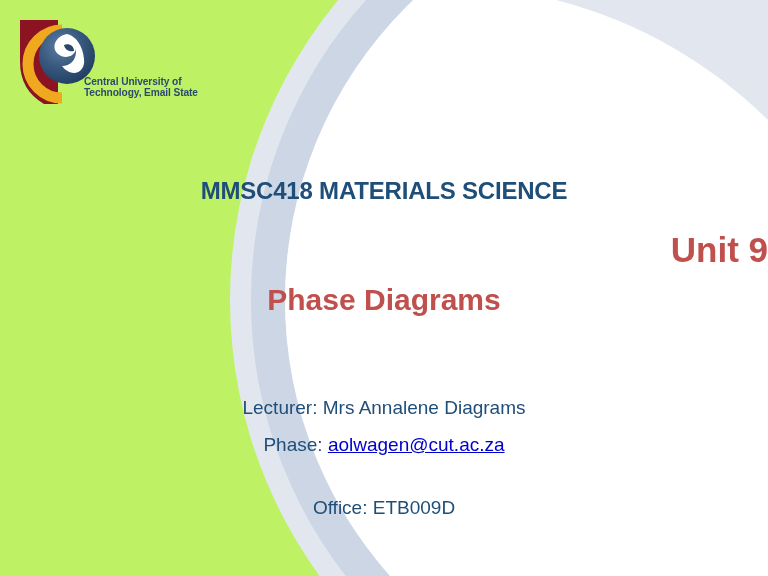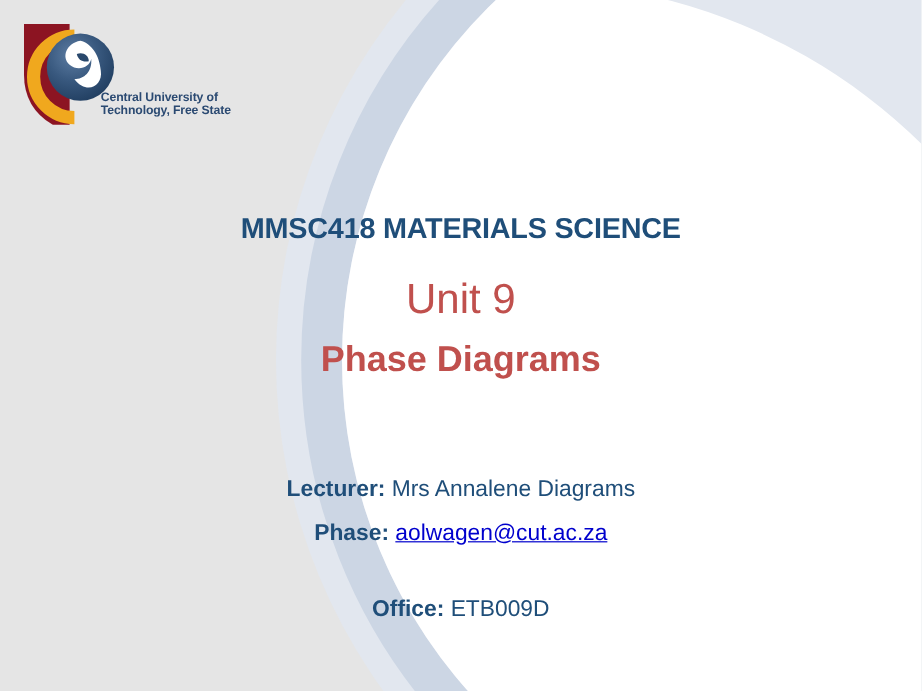--- a/index.html
+++ b/index.html
@@ -6,21 +6,21 @@
   html, body {
     margin: 0;
     padding: 0;
     background: #ffffff;
   }
   #slide {
     position: relative;
     width: 768px;
     height: 576px;
     overflow: hidden;
-    background: #e5e5e5;
+    background: #bef264;
     font-family: "Liberation Sans", sans-serif;
   }
 
   
   #bg-art {
     position: absolute;
     left: 0; top: 0;
     width: 768px; height: 576px;
     z-index: 0;
     pointer-events: none;
@@ -74,23 +74,24 @@
     color: #1f4e79;
     letter-spacing: -0.2px;
     line-height: 1.08;
   }
   .title-sub1 {
     position: absolute;
     top: 231px;
     left: 0; right: 0;
     margin: 0;
     font-size: 35px;
-    font-weight: 400;
+    font-weight: 700;
     color: #c0504d;
     line-height: 1.1;
+    text-align: right;
   }
   .title-sub2 {
     position: absolute;
     top: 283px;
     left: 0; right: 0;
     margin: 0;
     font-size: 30px;
     font-weight: 700;
     color: #c0504d;
     line-height: 1.1;
@@ -98,21 +99,21 @@
 
   .meta-line {
     position: absolute;
     left: 0; right: 0;
     margin: 0;
     font-size: 19px;
     color: #1f4e79;
     line-height: 1.25;
     white-space: nowrap;
   }
-  .meta-line .lbl { font-weight: 700; }
+  .meta-line .lbl { font-weight: 400; }
   .meta-line .val { font-weight: 400; }
   #meta-lecturer { top: 396px; }
   #meta-email    { top: 433px; }
   #meta-office   { top: 496px; }
 
   a.maillink {
     color: #0000cd;
     font-weight: 400;
   }
 </style>
@@ -159,21 +160,21 @@
       <circle cx="53" cy="40" r="28" fill="url(#sphere-grad)"></circle>
 
       <path d="M 53 18 C 41 20 37 32 44 38 C 51 44 61 40 62 33
                C 63 44 56 50 48 50 C 58 63 72 56 70 43
                C 69 30 62 20 53 18 Z" fill="#ffffff"></path>
       <path d="M 50 29 C 55 27 60 30 60 35 C 55 36 51 34 50 29 Z" fill="#29486c"></path>
     </svg>
 
     <div id="logo-text">
       <span class="ln">Central University of</span>
-      <span class="ln">Technology, Free State</span>
+      <span class="ln">Technology, Email State</span>
     </div>
   </div>
 
   <div id="content">
 
     <h1 class="title-main">MMSC418 MATERIALS SCIENCE</h1>
 
     <h2 class="title-sub1">Unit 9</h2>
 
     <h2 class="title-sub2">Phase Diagrams</h2>

